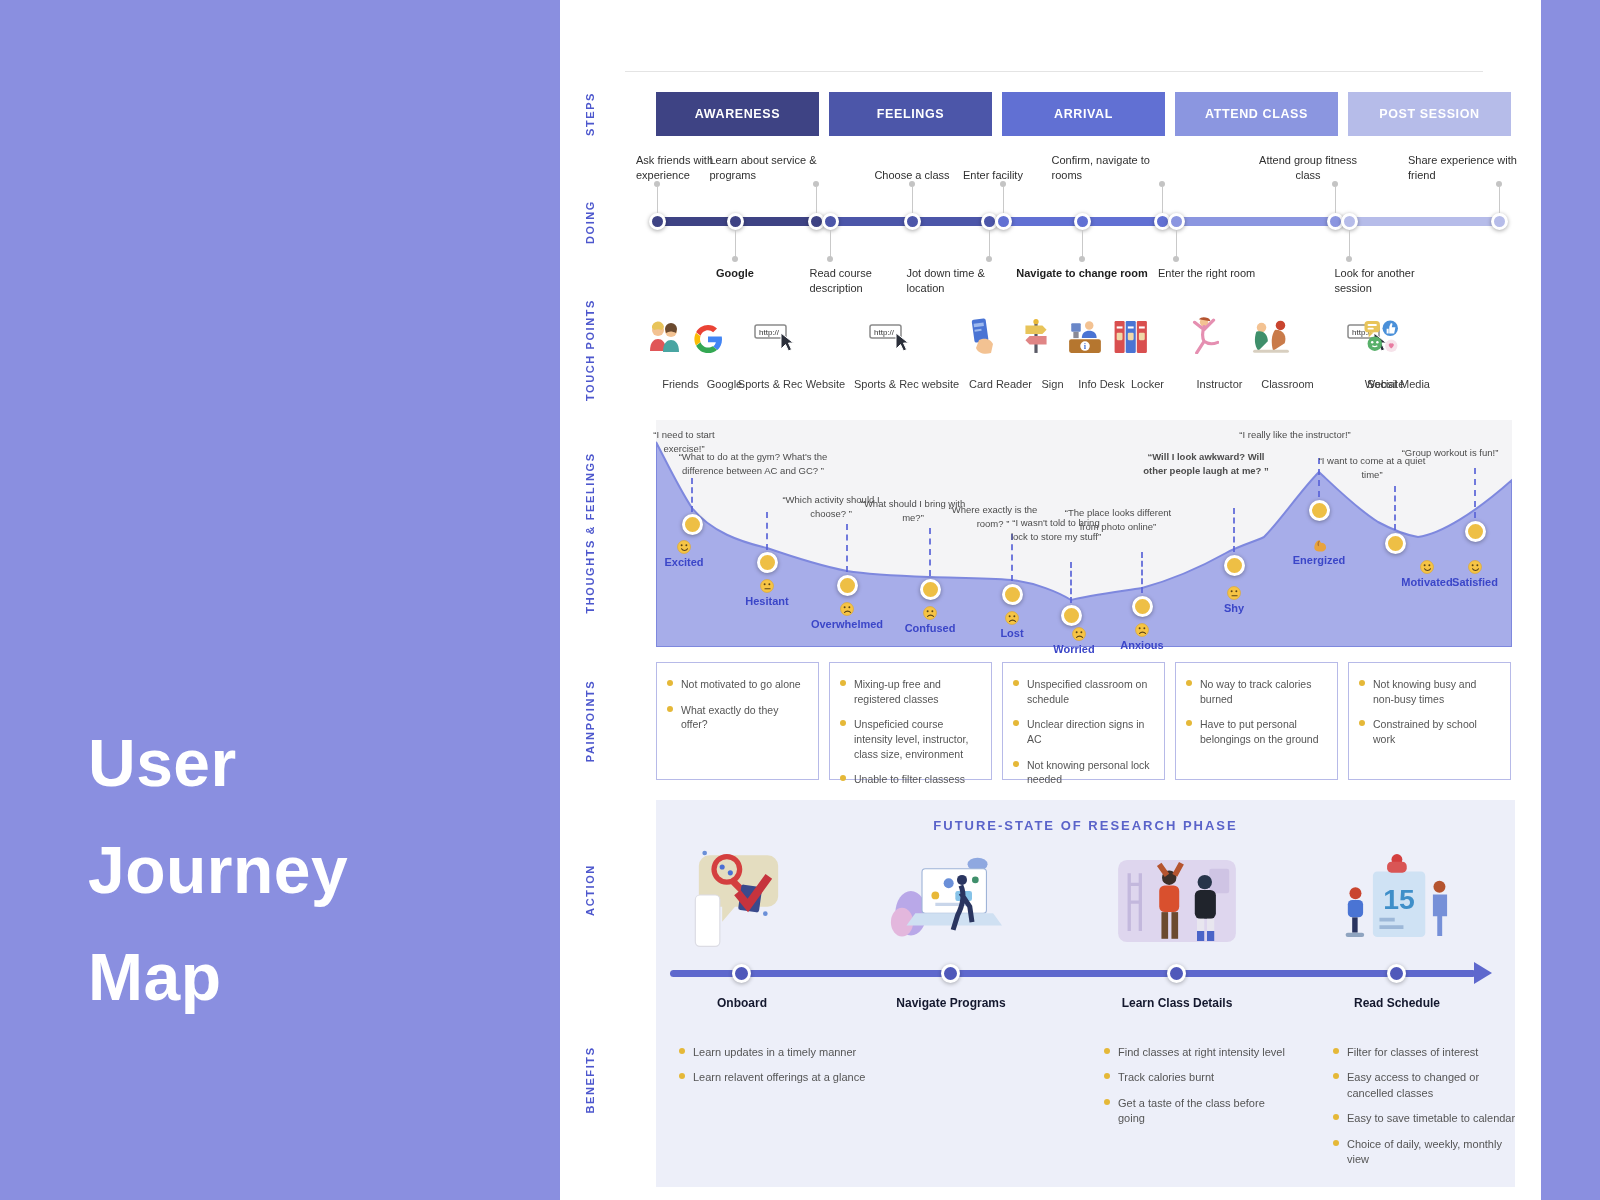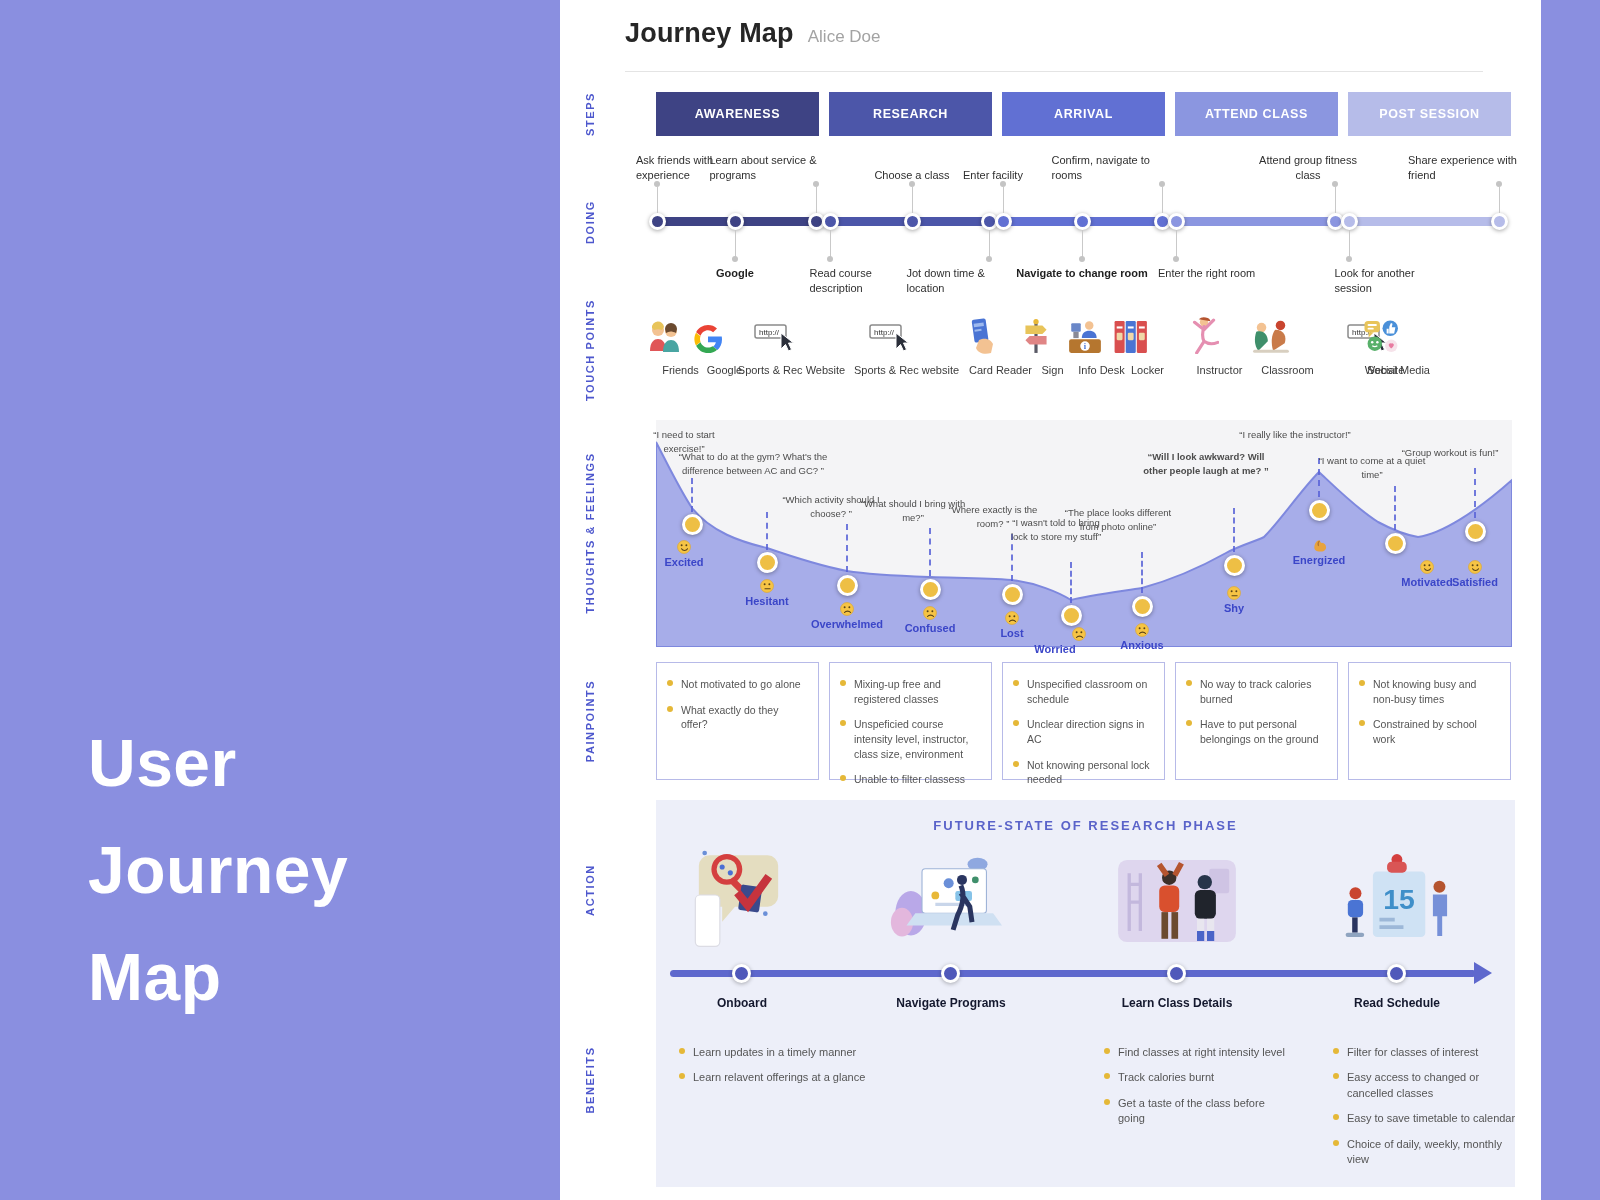--- a/index.html
+++ b/index.html
@@ -47,21 +47,21 @@
     border:3px solid #fff;box-shadow:0 1px 4px rgba(0,0,0,.35);
   }
   .stem{position:absolute;width:1px;background:#c9c9c9;}
   .stem-dot{position:absolute;width:6px;height:6px;border-radius:50%;background:#c4c4c4;}
   .doing-label{position:absolute;font-size:11px;color:#2f2f2f;line-height:1.35;}
   .doing-label.bold{font-weight:700;color:#1f1f1f;}
   
   .touchpoints{position:absolute;left:0;top:312px;width:981px;height:90px;}
   .tp{position:absolute;top:0;width:90px;display:flex;flex-direction:column;align-items:center;}
   .tp .tp-icon{height:42px;display:flex;align-items:flex-end;justify-content:center;}
-  .tp .tp-label{margin-top:10px;font-size:11px;color:#3c3c3c;white-space:nowrap;padding-left:33px;}
+  .tp .tp-label{margin-top:24px;font-size:11px;color:#3c3c3c;white-space:nowrap;padding-left:33px;}
   
   .chart{position:absolute;left:96px;top:420px;width:856px;height:227px;background:#f4f4f6;}
   .chart svg.area{position:absolute;inset:0;}
   .quote{
     position:absolute;font-size:9.5px;color:#4c4c4c;line-height:1.5;
     text-align:center;font-weight:500;
   }
   .dash{position:absolute;width:0;border-left:2px dashed #5a64d8;opacity:.85;}
   .gold-dot{
     position:absolute;width:15px;height:15px;border-radius:50%;
@@ -105,37 +105,33 @@
 </style>
 </head>
 <body>
 
 <div class="canvas">
 
   <div class="side-title">User Journey Map</div>
 
   <div class="panel">
 
-    <div class="hdr">
-      <span class="hdr-title">Journey Map</span>
-      <span class="hdr-sub">Alice Doe</span>
-    </div>
     <div class="hdr-divider"></div>
 
     <span class="rail-label" style="top:114px">STEPS</span>
     <span class="rail-label" style="top:222px">DOING</span>
     <span class="rail-label" style="top:350px">TOUCH POINTS</span>
     <span class="rail-label" style="top:533px">THOUGHTS &amp; FEELINGS</span>
     <span class="rail-label" style="top:721px">PAINPOINTS</span>
     <span class="rail-label" style="top:890px">ACTION</span>
     <span class="rail-label" style="top:1080px">BENEFITS</span>
 
     <div id="steps-row">
         <div class="step-btn" style="left: 96px; background: rgb(62, 67, 132);">AWARENESS</div>
-        <div class="step-btn" style="left: 269px; background: rgb(76, 86, 169);">RESEARCH</div>
+        <div class="step-btn" style="left: 269px; background: rgb(76, 86, 169);">FEELINGS</div>
         <div class="step-btn" style="left: 442px; background: rgb(97, 112, 211);">ARRIVAL</div>
         <div class="step-btn" style="left: 615px; background: rgb(139, 150, 224);">ATTEND CLASS</div>
         <div class="step-btn" style="left: 788px; background: rgb(182, 188, 233);">POST SESSION</div>
       </div>
 
     <div class="doing" id="doing">
         <div class="seg" style="left: 97px; width: 159px; background: rgb(62, 67, 132);"></div>
         <div class="tl-dot" style="left: 89px; background: rgb(62, 67, 132);"></div>
         <div class="tl-dot" style="left: 248px; background: rgb(62, 67, 132);"></div>
         <div class="seg" style="left: 270px; width: 159px; background: rgb(76, 86, 169);"></div>
@@ -412,21 +408,21 @@
         <div class="dash" style="left: 414px; top: 142px; height: 41px;"></div>
         <div class="gold-dot" style="left: 405px; top: 185px;"></div>
         <div class="feel-emoji" style="left: 410px; top: 207px;">
           <svg width="14" height="14" viewBox="0 0 13 13">
             <circle cx="6.5" cy="6.5" r="6" fill="#f6c445" stroke="#dca62e" stroke-width=".6"></circle>
             <circle cx="4.3" cy="4.9" r=".9" fill="#5a4418"></circle>
             <circle cx="8.7" cy="4.9" r=".9" fill="#5a4418"></circle>
             <path d="M4.2 9.8 a3.2 2.6 0 0 1 5.6 0" stroke="#5a4418" stroke-width="1" fill="none" stroke-linecap="round"></path>
           </svg>
         </div>
-        <div class="feel-label" style="left: 399px; top: 223px;">Worried</div>
+        <div class="feel-label" style="left: 418px; top: 223px;">Worried</div>
         <div class="quote" style="left: 408px; top: 86px; width: 108px;">“The place looks different from photo online”</div>
         <div class="dash" style="left: 485px; top: 132px; height: 41px;"></div>
         <div class="gold-dot" style="left: 476px; top: 176px;"></div>
         <div class="feel-emoji" style="left: 473px; top: 203px;">
           <svg width="14" height="14" viewBox="0 0 13 13">
             <circle cx="6.5" cy="6.5" r="6" fill="#f6c445" stroke="#dca62e" stroke-width=".6"></circle>
             <circle cx="4.3" cy="4.9" r=".9" fill="#5a4418"></circle>
             <circle cx="8.7" cy="4.9" r=".9" fill="#5a4418"></circle>
             <path d="M4.2 9.8 a3.2 2.6 0 0 1 5.6 0" stroke="#5a4418" stroke-width="1" fill="none" stroke-linecap="round"></path>
           </svg>

